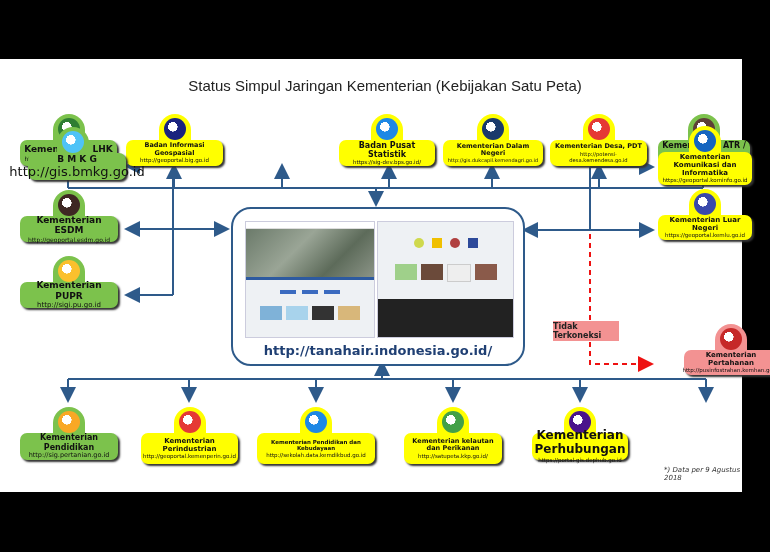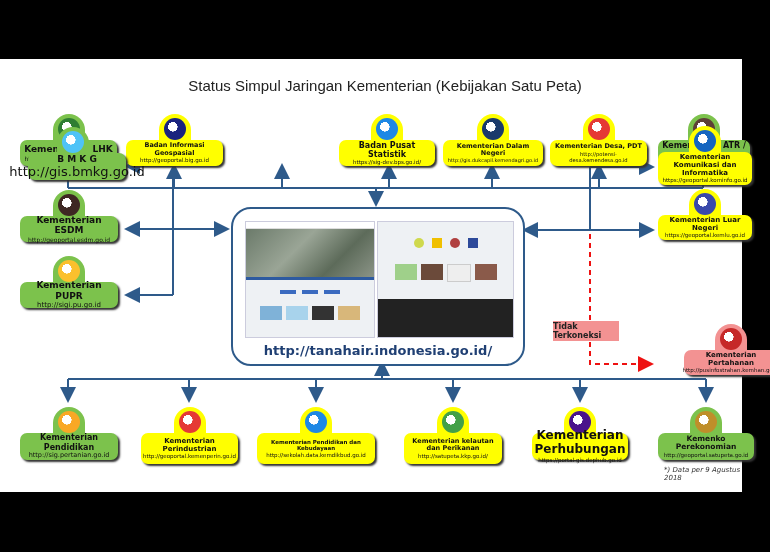--- a/index.html
+++ b/index.html
@@ -263,22 +263,13 @@
     </div>
     <div class="node yellow" style="left: 532px; top: 374px; width: 96px; height: 27px;">
       <div class="logo-tab">
         <div class="logo" style="background: radial-gradient(circle at 40% 40%, rgb(255, 255, 255) 0px, rgb(255, 255, 255) 25%, rgb(74, 20, 140) 26%);"></div>
       </div>
       <div class="box">
         <div class="name" style="font-size: 12px;">Kementerian Perhubungan</div>
         <div class="url" style="font-size: 5.5px;">https://portal-gis.dephub.go.id</div>
       </div>
     </div>
-    <div class="node green" style="left: 658px; top: 374px; width: 96px; height: 27px;">
-      <div class="logo-tab">
-        <div class="logo" style="background: radial-gradient(circle at 40% 40%, rgb(255, 255, 255) 0px, rgb(255, 255, 255) 25%, rgb(191, 143, 42) 26%);"></div>
-      </div>
-      <div class="box">
-        <div class="name" style="font-size: 7.5px;">Kemenko Perekonomian</div>
-        <div class="url" style="font-size: 5.5px;">http://geoportal.satupeta.go.id</div>
-      </div>
-    </div>
   </div>
 
 </body></html>

